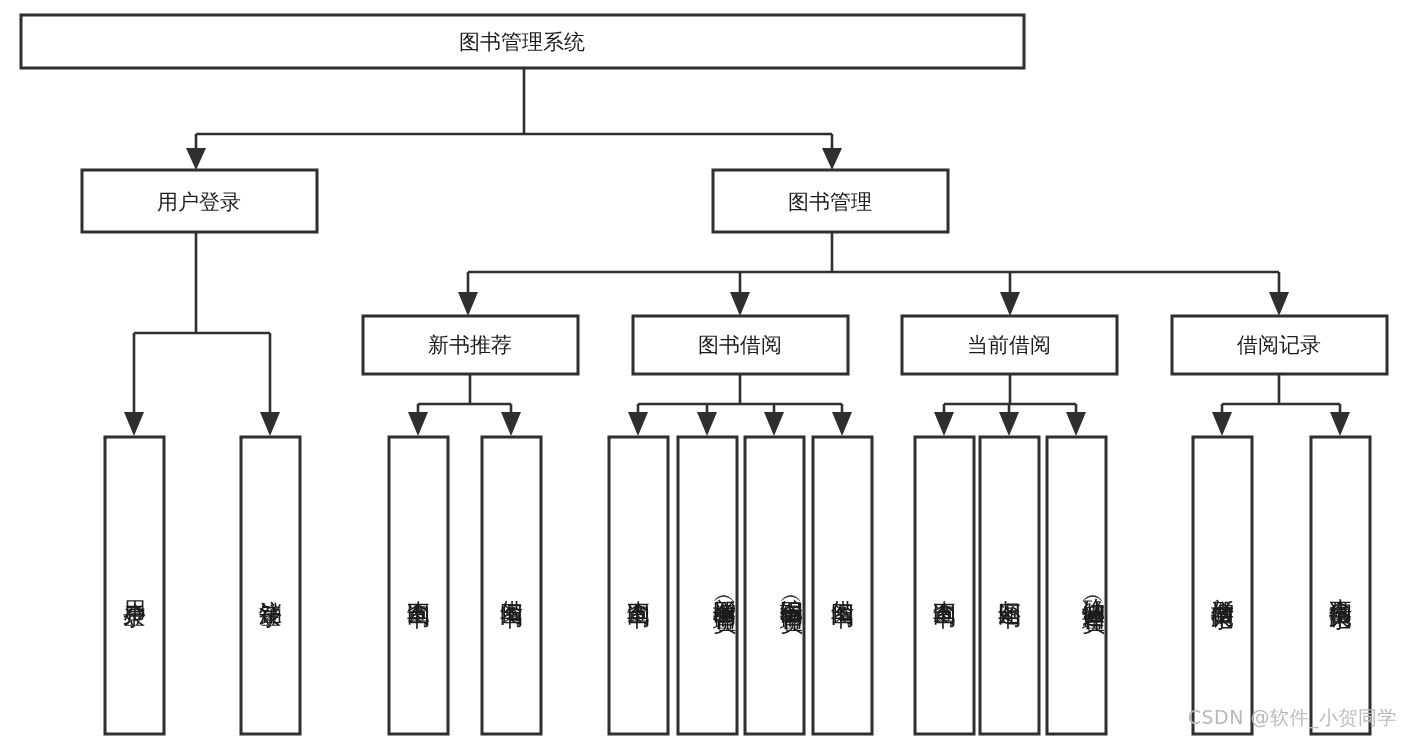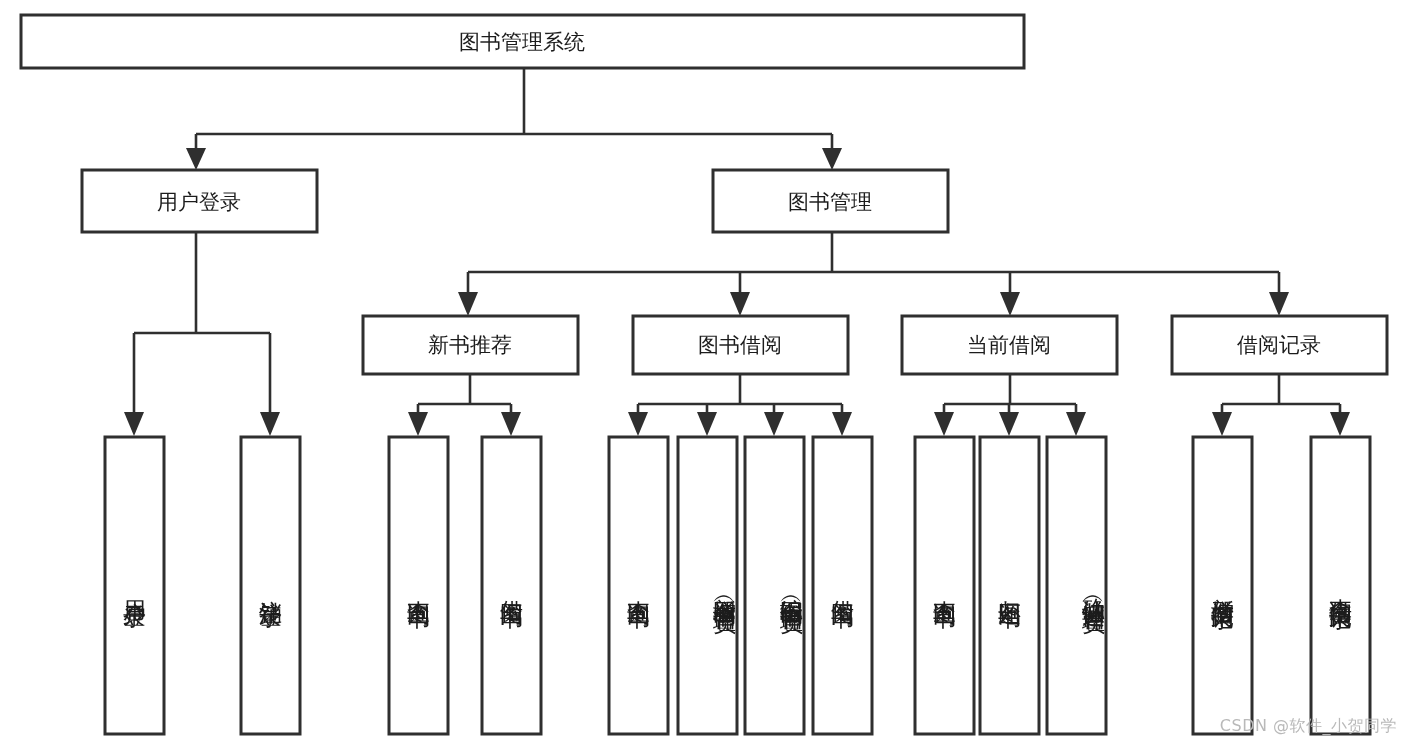--- a/index.html
+++ b/index.html
@@ -62,23 +62,23 @@
     justify-content: center;
     white-space: nowrap;
     pointer-events: none;
   }
   .vert-label.center {
     align-items: center;
   }
   #watermark {
     position: absolute;
     right: 8px;
-    bottom: 10px;
-    font-family: "DejaVu Sans", "Liberation Sans", sans-serif;
-    font-size: 16px;
+    bottom: 16px;
+    font-family: "DejaVu Sans", "Liberation Sans", sans-serif;
+    font-size: 19px;
     color: #b9b9b9;
     letter-spacing: 0.5px;
     white-space: nowrap;
   }
 </style>
 </head>
 <body>
 
 <div id="diagram-root">
 

